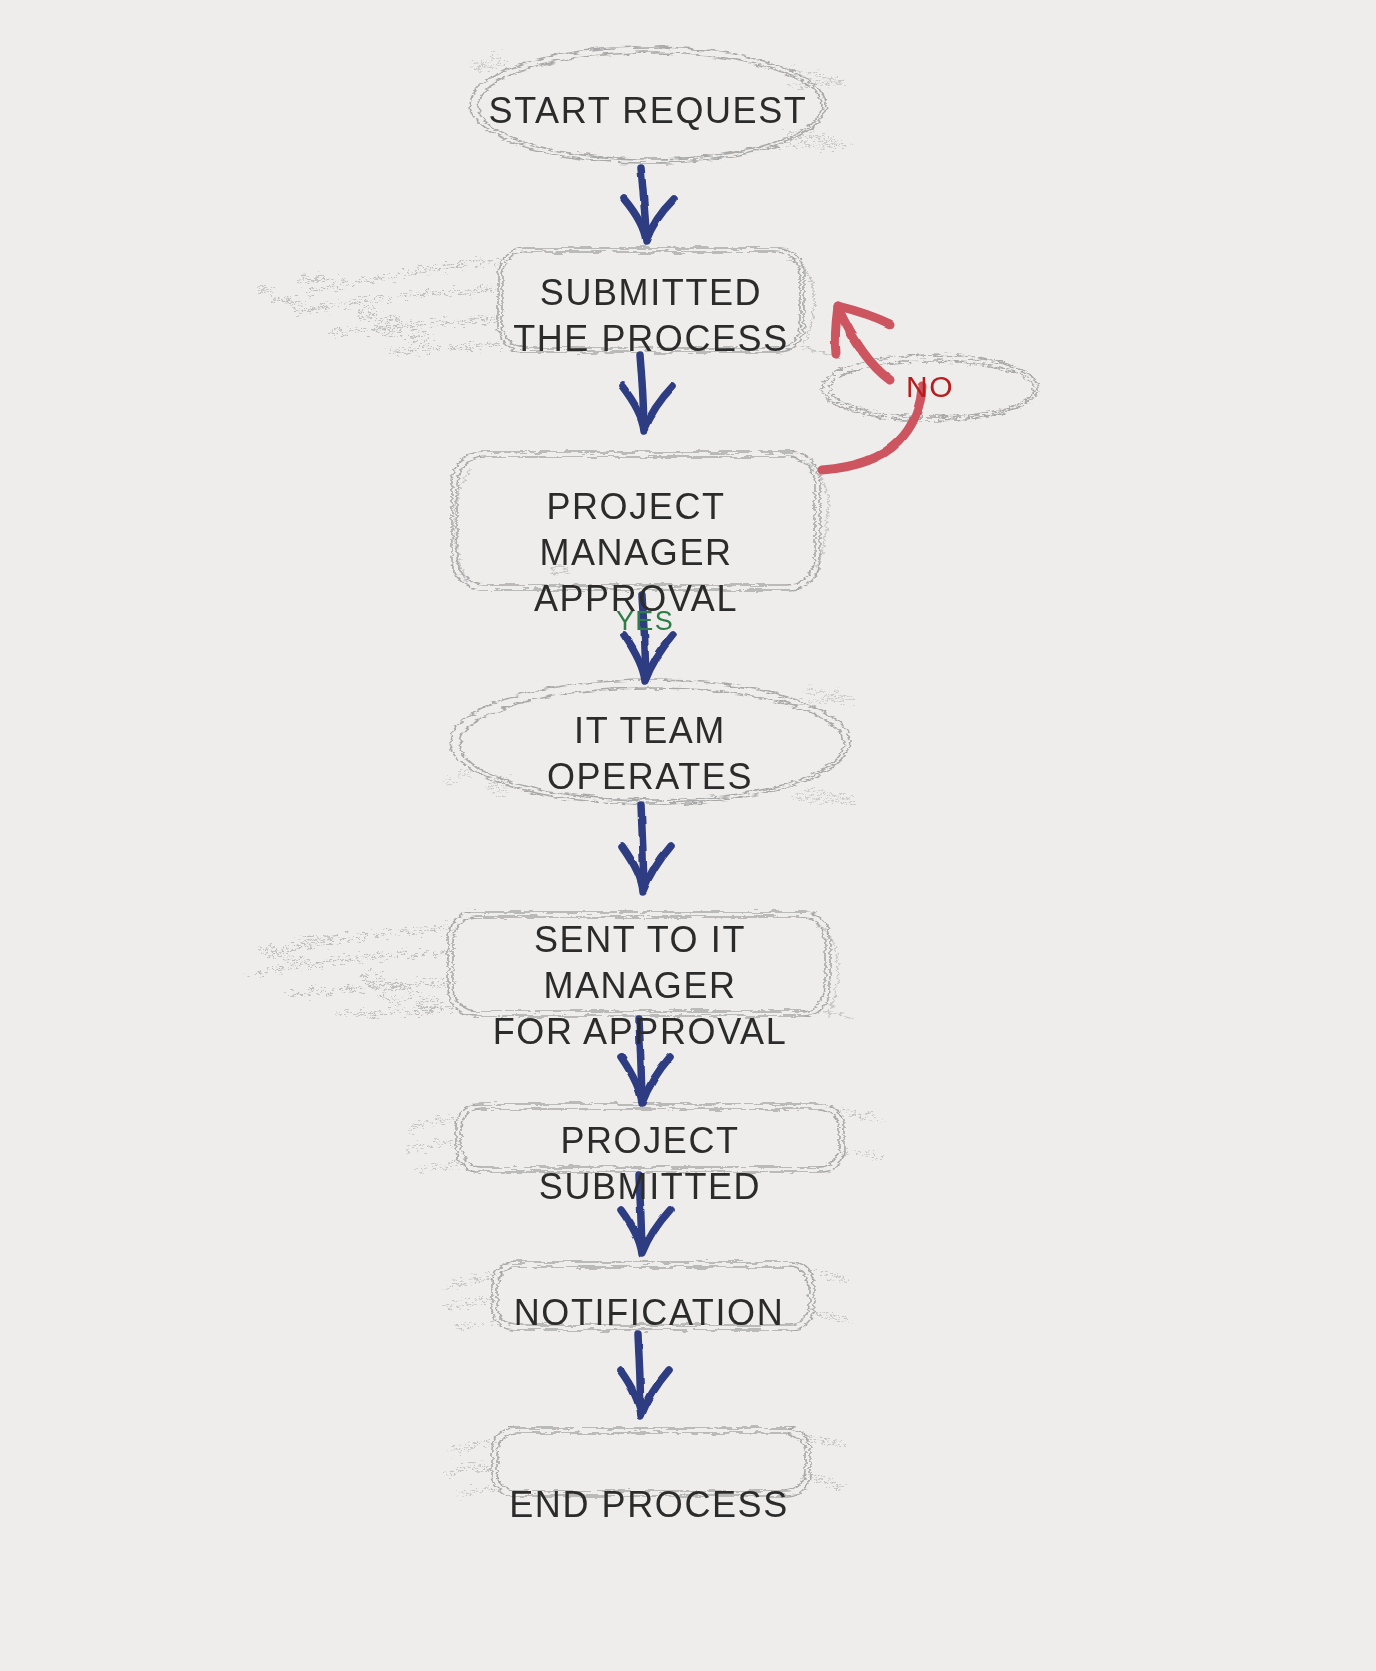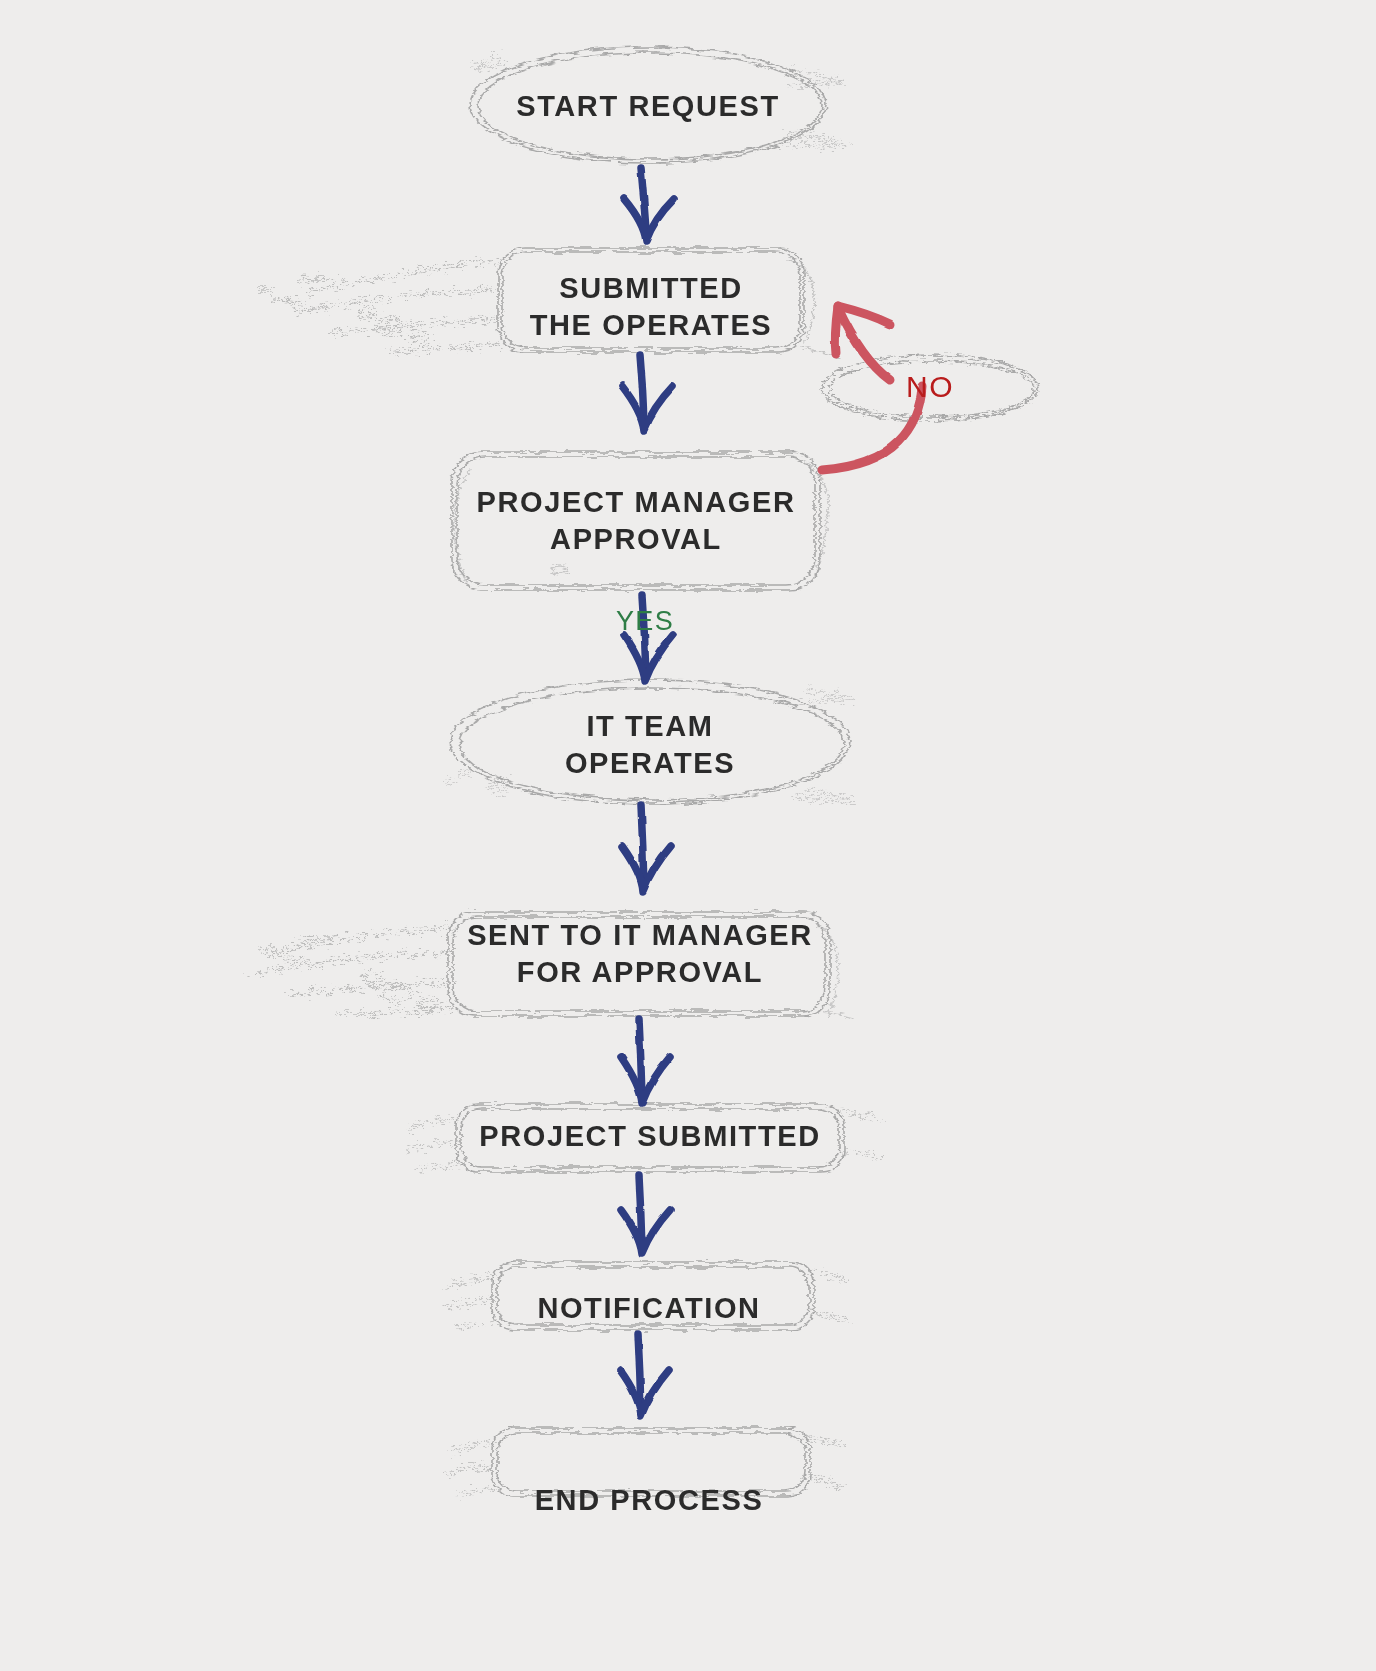--- a/index.html
+++ b/index.html
@@ -22,24 +22,24 @@
   #stage > svg {
     position: absolute;
     left: 0;
     top: 0;
   }
   .node-label {
     position: absolute;
     text-align: center;
     color: #2b2b2b;
     font-family: "Liberation Sans", sans-serif;
-    font-size: 29px;
+    font-size: 36px;
     letter-spacing: 1.6px;
     line-height: 1.28;
-    font-weight: 700;
+    font-weight: 400;
     white-space: pre-line;
     pointer-events: none;
   }
   .edge-label {
     position: absolute;
     text-align: center;
     font-family: "Liberation Sans", sans-serif;
     font-size: 27px;
     letter-spacing: 1.4px;
     font-weight: 400;
@@ -241,21 +241,21 @@
         <path d="M838 306 q-4 30 -2 48"></path>
         <path d="M838 306 q32 8 52 18"></path>
       </g>
     </g>
 
   </svg>
 
   <div class="node-label" style="left:448px; top:88px; width:400px;">START REQUEST</div>
 
   <div class="node-label" style="left:498px; top:270px; width:306px;">SUBMITTED
-THE OPERATES</div>
+THE PROCESS</div>
 
   <div class="node-label" style="left:450px; top:708px; width:400px;">IT TEAM
 OPERATES</div>
 
   <div class="node-label" style="left:452px; top:484px; width:368px;">PROJECT MANAGER
 APPROVAL</div>
 
   <div class="node-label" style="left:440px; top:917px; width:400px;">SENT TO IT MANAGER
 FOR APPROVAL</div>
 

